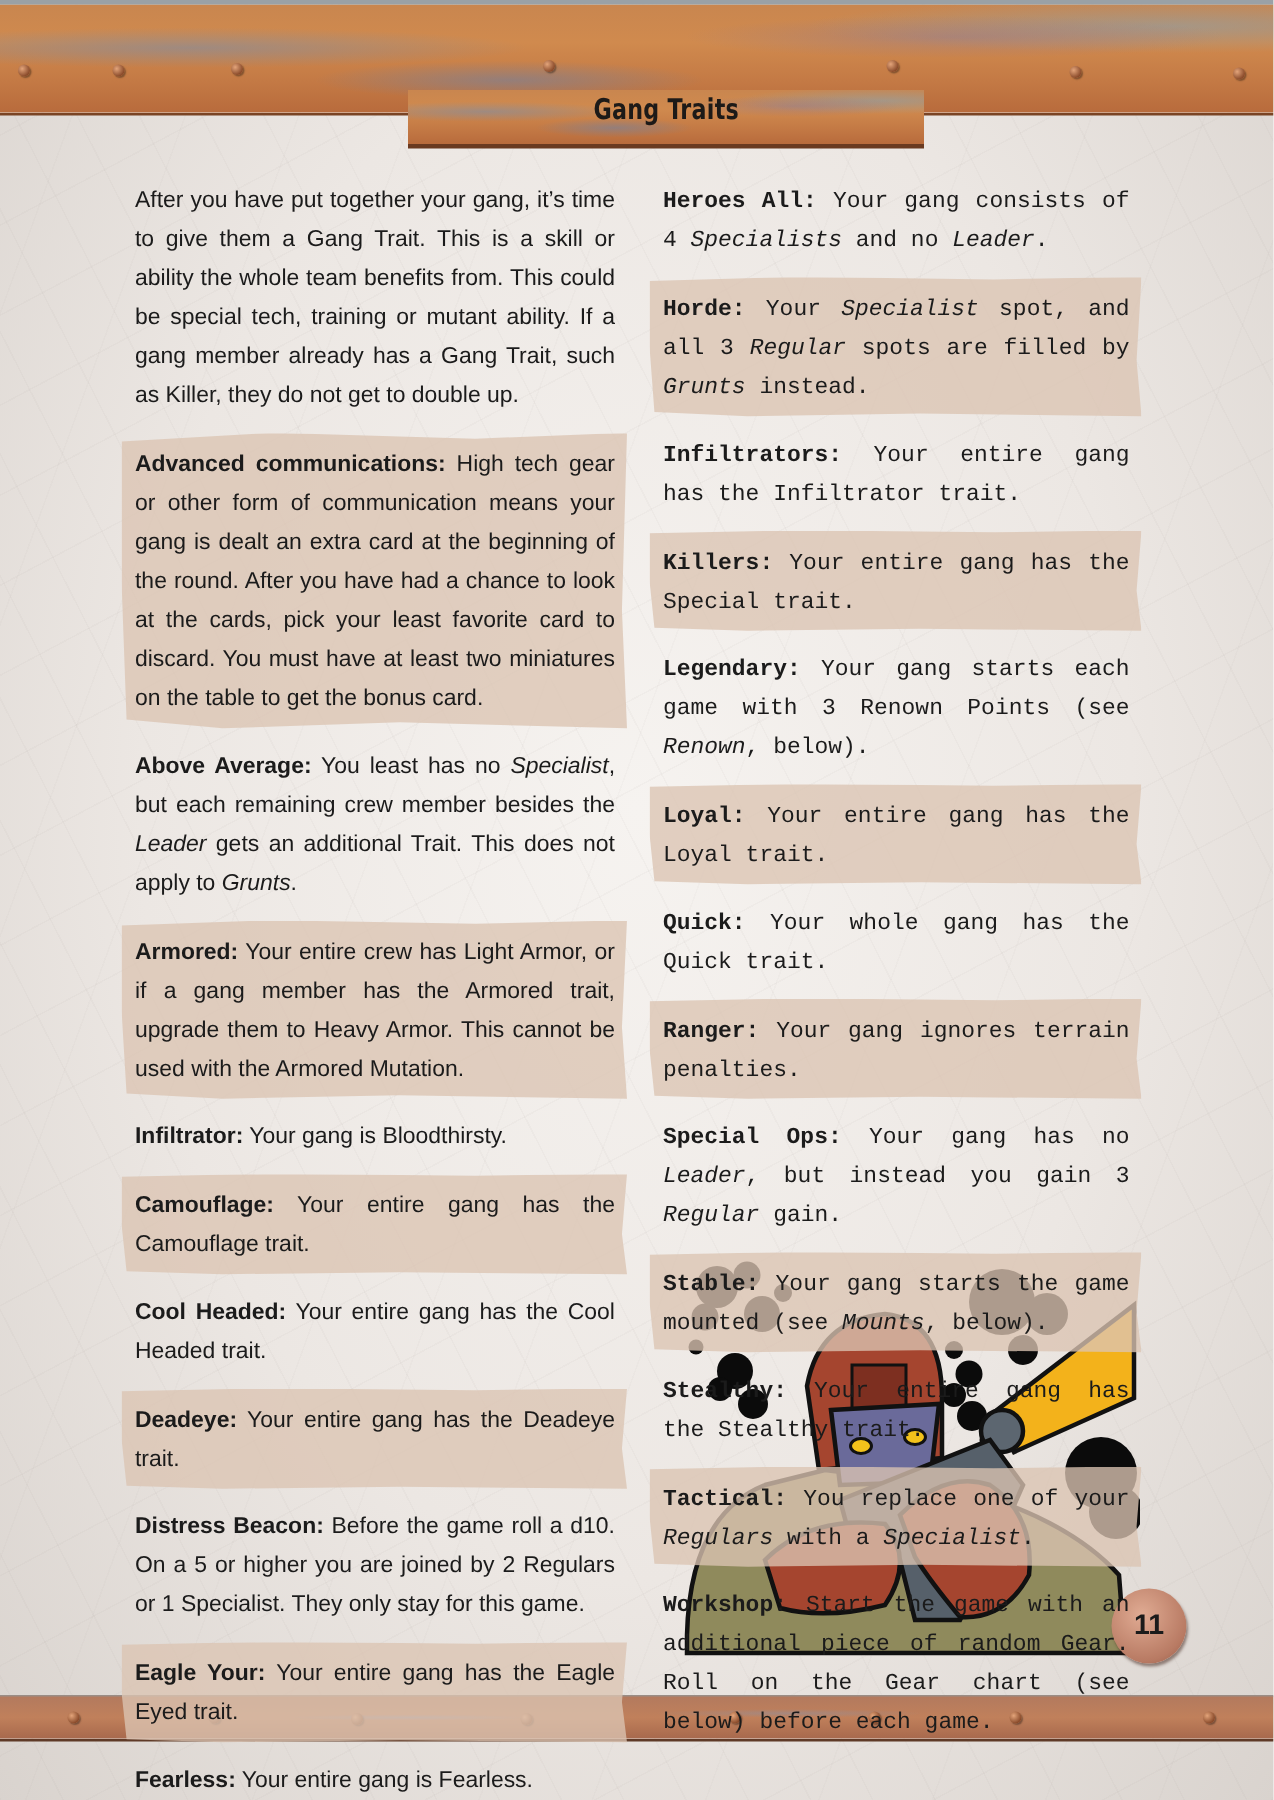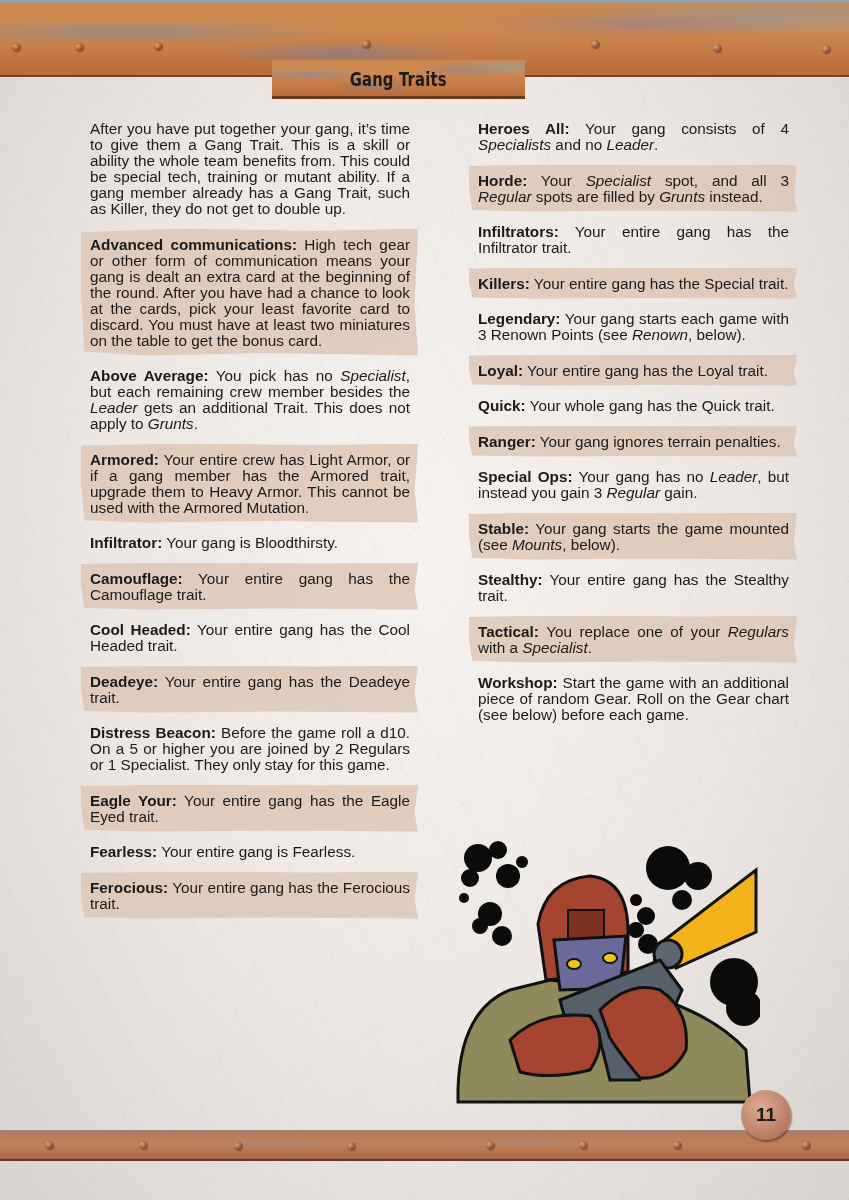--- a/index.html
+++ b/index.html
@@ -24,56 +24,56 @@
       radial-gradient(ellipse at 75% 30%, rgba(140,120,150,0.45) 0%, transparent 20%),
       radial-gradient(ellipse at 92% 20%, rgba(140,160,170,0.6) 0%, transparent 22%),
       linear-gradient(180deg, #c9864f 0%, #d08a4e 35%, #c47a45 70%, #b86b3c 100%);
   }
   .header-bar {
     position:absolute; left:0; top:0; width:849px; height:72px;
     border-top:3px solid #9aa1a6;
     box-shadow: 0 2px 0 #7a4424;
   }
   .title-tab {
-    position:absolute; left:272px; top:60px; width:253px; height:36px;
+    position:absolute; left:272px; top:60px; width:344px; height:36px;
     box-shadow: 0 3px 0 #6a3a20;
-    display:flex; align-items:center; justify-content:center;
+    display:flex; justify-content:center;
   }
   .title-tab span {
     font-family: "DejaVu Sans", sans-serif; font-weight:bold;
     font-size:19px; letter-spacing:0.2px; color:#1d1a18;
     transform: scaleX(0.78); display:inline-block; margin-top:2px;
   }
   .rivet {
     position:absolute; width:8px; height:8px; border-radius:50%;
     background: radial-gradient(circle at 35% 35%, #e3a47a, #8a4b2b 70%);
     box-shadow: 1px 1px 1px rgba(0,0,0,0.35);
   }
   .footer-bar {
     position:absolute; left:0; top:1131px; width:849px; height:28px;
     box-shadow: 0 2px 0 #5f3a27, 0 -1px 0 #9a8d86;
     background:
       radial-gradient(ellipse at 32% 50%, rgba(120,145,190,0.6) 0%, transparent 10%),
       radial-gradient(ellipse at 62% 40%, rgba(130,150,180,0.4) 0%, transparent 12%),
       linear-gradient(180deg, #b37a5e 0%, #c0805b 50%, #a8694d 100%);
   }
   .page-badge {
-    position:absolute; left:741px; top:1090px; width:50px; height:50px; border-radius:50%;
+    position:absolute; left:741px; top:1059px; width:50px; height:50px; border-radius:50%;
     background: radial-gradient(circle at 40% 35%, #e0ab93, #b87a63 70%, #8e5744 100%);
     box-shadow: 1px 2px 2px rgba(60,30,20,0.5);
     display:flex; align-items:center; justify-content:center;
   }
   .page-badge span { font-weight:bold; font-size:19px; color:#1b1b1b; }
 
   
   .col { position:absolute; top:121px; }
   .col-left { left:90px; width:320px; }
-  .col-right { left:478px; width:311px; }
+  .col-right { left:442px; width:311px;font-family:Liberation Mono, monospace; }
   .para {
-    position:relative; font-size:15.3px; line-height:16px;
+    position:relative; font-size:15.3px; line-height:26px;
     text-align:justify; margin:0;
   }
   .para b { font-weight:bold; }
   .hl::before {
     content:""; position:absolute; left:-9px; right:-8px; top:-8px; bottom:-7px;
     background: rgba(219,196,178,0.78); z-index:-1;
     clip-path: polygon(0 3%, 30% 0, 70% 2%, 100% 0, 99% 60%, 100% 100%, 55% 98%, 20% 100%, 1% 97%, 0 50%);
   }
   .para { z-index:1; }
   .gap { height:19.5px; }
@@ -98,21 +98,21 @@
 </div>
 <div class="title-tab rust">
   <span>Gang Traits</span>
 </div>
 
 <div class="col col-left" id="col-left">
   <p class="para">After you have put together your gang, it’s time to give them a Gang Trait. This is a skill or ability the whole team benefits from. This could be special tech, training or mutant ability. If a gang member already has a Gang Trait, such as Killer, they do not get to double up.</p>
 <div class="gap"></div>
     <p class="para hl"><b>Advanced communications:</b><span> High tech gear or other form of communication means your gang is dealt an extra card at the beginning of the round. After you have had a chance to look at the cards, pick your least favorite card to discard. You must have at least two miniatures on the table to get the bonus card.</span></p>
     <div class="gap"></div>
-    <p class="para"><b>Above Average:</b><span> You pick has no </span><i>Specialist</i><span>, but each remaining crew member besides the </span><i>Leader</i><span> gets an additional Trait. This does not apply to </span><i>Grunts</i><span>.</span></p>
+    <p class="para"><b>Above Average:</b><span> You least has no </span><i>Specialist</i><span>, but each remaining crew member besides the </span><i>Leader</i><span> gets an additional Trait. This does not apply to </span><i>Grunts</i><span>.</span></p>
     <div class="gap"></div>
     <p class="para hl"><b>Armored:</b><span> Your entire crew has Light Armor, or if a gang member has the Armored trait, upgrade them to Heavy Armor. This cannot be used with the Armored Mutation.</span></p>
     <div class="gap"></div>
     <p class="para"><b>Infiltrator:</b><span> Your gang is Bloodthirsty.</span></p>
     <div class="gap"></div>
     <p class="para hl"><b>Camouflage:</b><span> Your entire gang has the Camouflage trait.</span></p>
     <div class="gap"></div>
     <p class="para"><b>Cool Headed:</b><span> Your entire gang has the Cool Headed trait.</span></p>
     <div class="gap"></div>
     <p class="para hl"><b>Deadeye:</b><span> Your entire gang has the Deadeye trait.</span></p>

